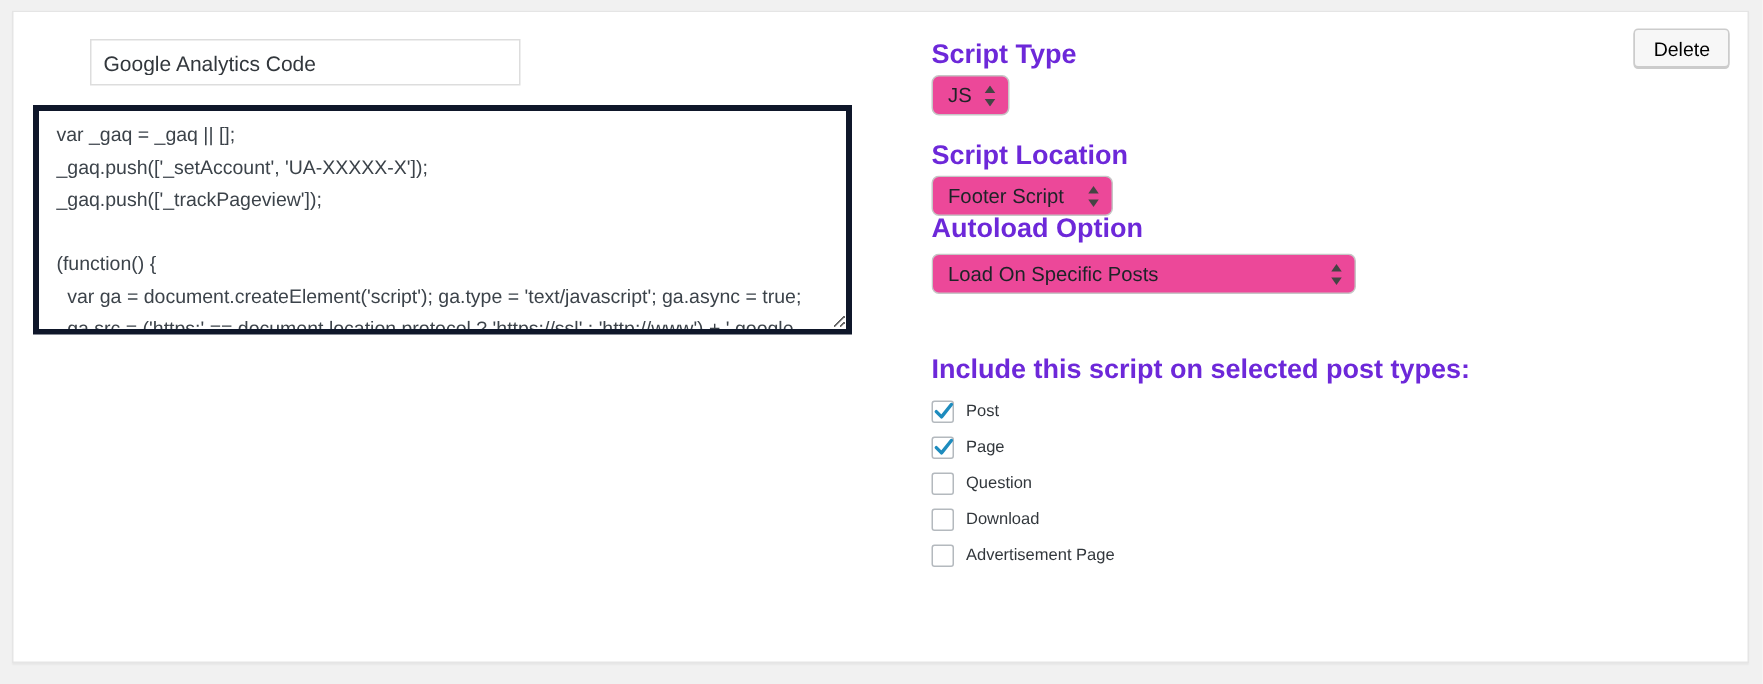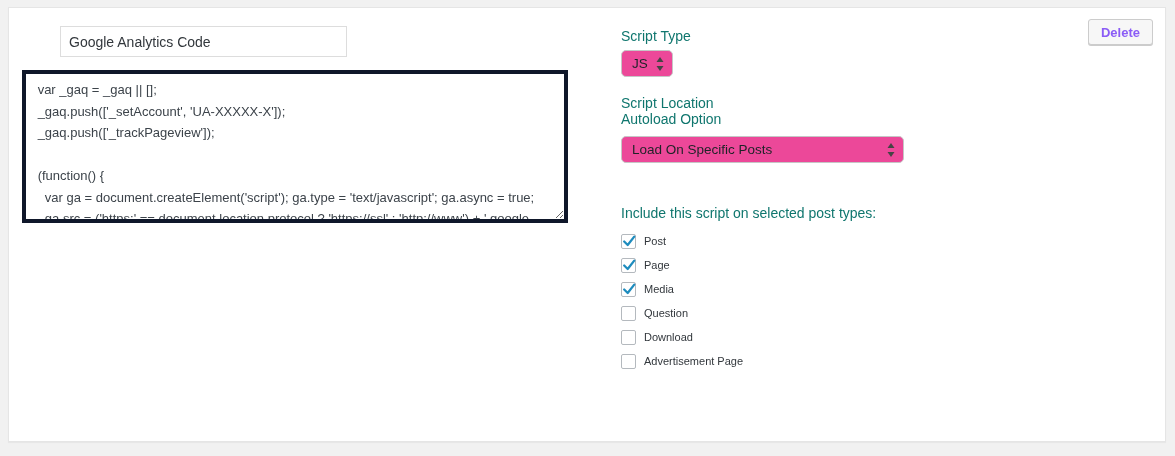--- a/index.html
+++ b/index.html
@@ -67,36 +67,35 @@
 
   .delete-btn {
     position: absolute;
     top: 11px; right: 12px;
     height: 26px;
     padding: 0 12px;
     background: #f7f7f7;
     border: 1px solid #ccc;
     border-radius: 3px;
     box-shadow: 0 1px 0 #ccc;
-    color: #8b5cf6;
+    color: #000000;
     font-family: inherit;
     font-size: 13px;
     cursor: pointer;
-    font-weight: bold;
   }
 
   .right-col {
     position: absolute;
     left: 612px; top: 20px;
     width: 440px;
   }
   .field-label {
-    font-size: 14px;
-    font-weight: normal;
-    color: #0f766e;
+    font-size: 18px;
+    font-weight: bold;
+    color: #6d28d9;
     height: 16px;
     line-height: 16px;
   }
   .select-wrap {
     position: relative;
     display: inline-block;
     margin-top: 6px;
     height: 27px;
   }
   .select-wrap select {
@@ -188,20 +187,31 @@
       </select>
       <span class="select-arrows">
         <svg width="8" height="14" viewBox="0 0 8 14">
             <path d="M4 0 L7.5 5 L0.5 5 Z" fill="#444"></path>
             <path d="M4 14 L7.5 9 L0.5 9 Z" fill="#444"></path>
           </svg>
       </span>
     </div>
 
     <div class="field-label mt-loc-label">Script Location</div>
+    <div class="select-wrap w-loc">
+      <select>
+        <option>Footer Script</option>
+      </select>
+      <span class="select-arrows">
+        <svg width="8" height="14" viewBox="0 0 8 14">
+            <path d="M4 0 L7.5 5 L0.5 5 Z" fill="#444"></path>
+            <path d="M4 14 L7.5 9 L0.5 9 Z" fill="#444"></path>
+          </svg>
+      </span>
+    </div>
 
     <div class="field-label mt-auto-label">Autoload Option</div>
     <div class="select-wrap w-auto mt-auto-sel">
       <select>
         <option>Load On Specific Posts</option>
       </select>
       <span class="select-arrows">
         <svg width="8" height="14" viewBox="0 0 8 14">
             <path d="M4 0 L7.5 5 L0.5 5 Z" fill="#444"></path>
             <path d="M4 14 L7.5 9 L0.5 9 Z" fill="#444"></path>
@@ -223,28 +233,20 @@
       </label>
         <label class="cb-row">
         <span class="cb checked">
           <svg width="14" height="14" viewBox="0 0 16 16">
               <polyline points="2.5,8.5 6.5,12.5 14,3" fill="none" stroke="#1e8cbe" stroke-width="2.6" stroke-linecap="round" stroke-linejoin="round"></polyline>
             </svg>
         </span>
         <span class="cb-label">Page</span>
       </label>
         <label class="cb-row">
-        <span class="cb checked">
-          <svg width="14" height="14" viewBox="0 0 16 16">
-              <polyline points="2.5,8.5 6.5,12.5 14,3" fill="none" stroke="#1e8cbe" stroke-width="2.6" stroke-linecap="round" stroke-linejoin="round"></polyline>
-            </svg>
-        </span>
-        <span class="cb-label">Media</span>
-      </label>
-        <label class="cb-row">
         <span class="cb">
           
         </span>
         <span class="cb-label">Question</span>
       </label>
         <label class="cb-row">
         <span class="cb">
           
         </span>
         <span class="cb-label">Download</span>

